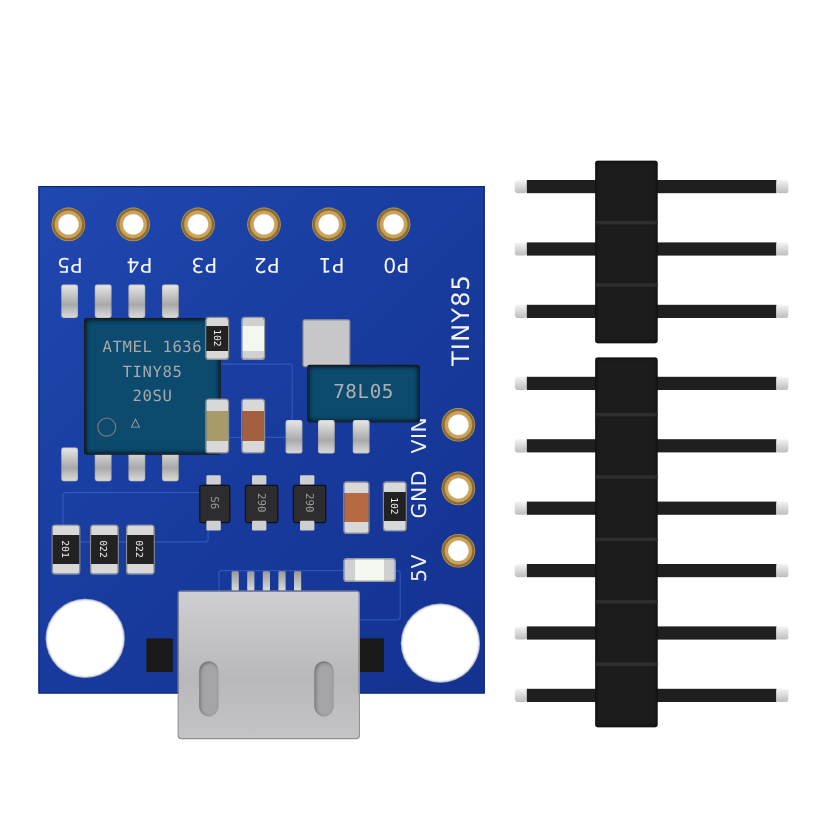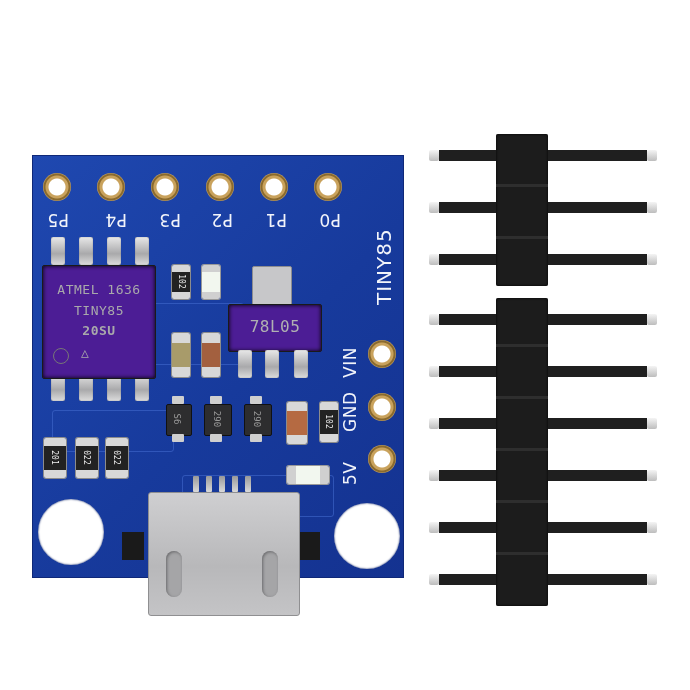--- a/index.html
+++ b/index.html
@@ -11,21 +11,21 @@
   .trace { position: absolute; border: 1.5px solid rgba(70,110,210,0.55); border-radius: 3px; }
 
   .pad { position: absolute; width: 28px; height: 28px; border-radius: 50%; background: radial-gradient(circle, #ffffff 0 8px, #c9a25c 9px 11px, #8a6a2e 12px 13px, #c8a35e 14px); }
   .silk { position: absolute; color: #f2f4fa; font-family: "DejaVu Sans", sans-serif; font-size: 17px; font-weight: 400; letter-spacing: 0.5px; }
   .flip { transform: rotate(180deg); }
   .rot90 { transform-origin: left top; transform: rotate(-90deg); }
 
   .hole { position: absolute; width: 66px; height: 66px; border-radius: 50%; background: #ffffff; box-shadow: inset 0 0 2px #0b1f60; }
 
   
-  .ic { position: absolute; background: #4c1d95; border: 1px solid #1a1a1a; border-radius: 2px; box-shadow: inset 0 0 4px #000; }
+  .ic { position: absolute; background: #0c4a6e; border: 1px solid #1a1a1a; border-radius: 2px; box-shadow: inset 0 0 4px #000; margin-left: 28px; }
   .ic-text { position: absolute; color: #a9a9ab; font-size: 13px; text-align: center; width: 100%; line-height: 19px; letter-spacing: 0.5px; }
   .leg { position: absolute; width: 14px; height: 28px; background: linear-gradient(#e8e8e8, #a9a9ab 60%, #dcdcdc); border-radius: 2px; box-shadow: inset 0 0 1px #555; }
 
   .smd { position: absolute; background: linear-gradient(to bottom, #d8d8d8 0 20%, #222 20% 80%, #d8d8d8 80%); border-radius: 2px; box-shadow: 0 0 0 1px #8c8c8c; }
   .smd-code { position: absolute; color: #f0f0f0; font-size: 8px; font-family: "DejaVu Sans Mono", monospace; }
   .cap { position: absolute; border-radius: 2px; box-shadow: 0 0 0 1px #8c8c8c; }
   .led { position: absolute; background: linear-gradient(to right, #d0d0d0 0 22%, #f2f7ef 22% 78%, #d0d0d0 78%); border-radius: 2px; box-shadow: 0 0 0 1px #999; }
   .diode { position: absolute; background: #2d2d2f; border: 1px solid #111; border-radius: 2px; }
   .diode-lead { position: absolute; width: 12px; height: 8px; background: #cfcfcf; border-radius: 1px; }
   .diode-text { position: absolute; color: #9a9a9a; font-size: 9px; transform: rotate(90deg); }
@@ -79,21 +79,21 @@
 <div class="leg" style="left:107px;top:237px;"></div>
 <div class="leg" style="left:135px;top:237px;"></div>
 <div class="leg" style="left:51px;top:373px;"></div>
 <div class="leg" style="left:79px;top:373px;"></div>
 <div class="leg" style="left:107px;top:373px;"></div>
 <div class="leg" style="left:135px;top:373px;"></div>
 
 <div class="ic" style="left:42px;top:265px;width:112px;height:112px;">
   <div class="ic-text" style="top:14px;">ATMEL 1636</div>
   <div class="ic-text" style="top:35px;">TINY85</div>
-  <div class="ic-text" style="top:55px;font-weight:bold;">20SU</div>
+  <div class="ic-text" style="top:55px;">20SU</div>
   <div class="abs" style="left:10px;top:82px;width:14px;height:14px;border-radius:50%;border:1px solid #777;"></div>
   <div class="abs" style="left:38px;top:79px;color:#aaa;font-size:13px;">△</div>
 </div>
 
 <div class="smd" style="left:172px;top:265px;width:18px;height:34px;">
   <div class="smd-code" style="left:2px;top:12px;transform:rotate(90deg);">102</div>
 </div>
 <div class="led" style="left:202px;top:265px;width:18px;height:34px;background:linear-gradient(to bottom,#d0d0d0 0 20%,#f2f7ef 20% 80%,#d0d0d0 80%);"></div>
 <div class="cap" style="left:172px;top:333px;width:18px;height:44px;background:linear-gradient(to bottom,#d8d8d8 0 22%,#a89b6a 22% 78%,#d8d8d8 78%);"></div>
 <div class="cap" style="left:202px;top:333px;width:18px;height:44px;background:linear-gradient(to bottom,#d8d8d8 0 22%,#a3603f 22% 78%,#d8d8d8 78%);"></div>

